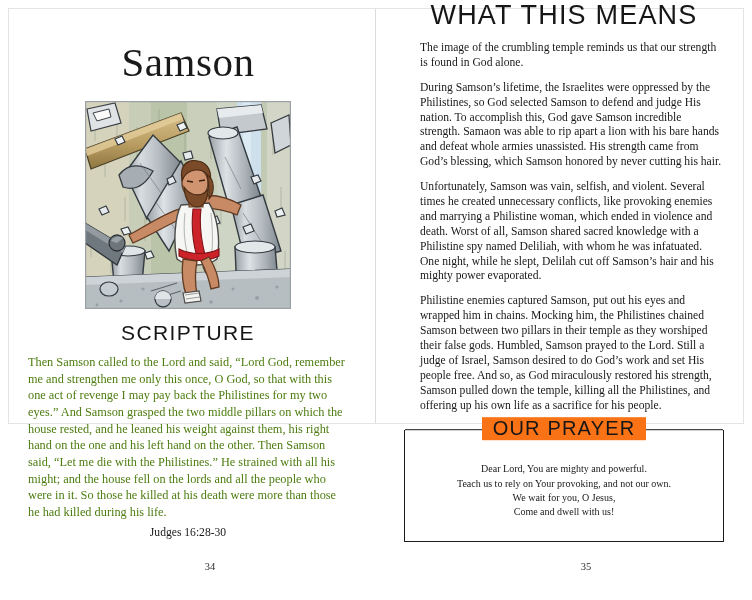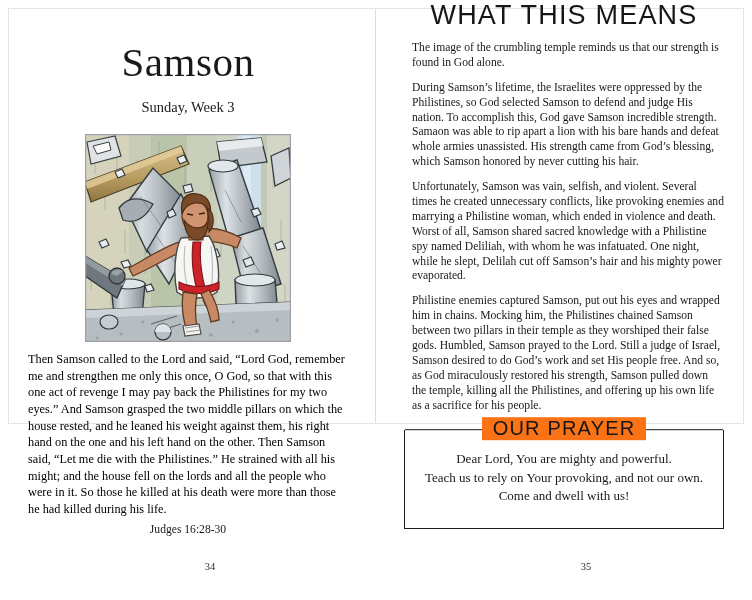--- a/index.html
+++ b/index.html
@@ -85,21 +85,21 @@
     padding-top: 12px;
     font-size: 21px;
     letter-spacing: 1.4px;
   }
 
   .scripture-body {
     margin: 9px 0 0 0;
     font-size: 12.3px;
     line-height: 1.355;
     text-align: left;
-    color: #000000;
+    color: #4d7c0f;
     padding: 0 2px;
   }
   .citation {
     margin: 5px 0 0 0;
     text-align: center;
     font-size: 11.6px;
     color: #171717;
   }
 
   .folio {
@@ -112,21 +112,21 @@
     padding-left: 44px;
   }
 
   
   .head-means {
     font-size: 27px;
     letter-spacing: 1.2px;
     font-weight: 300;
   }
   .rp-body {
-    margin: 10px 0 0 8px;
+    margin: 10px 0 0 16px;
     font-size: 11.6px;
     line-height: 1.285;
     color: #18181b;
     text-align: left;
   }
   .rp-body + .rp-body { margin-top: 10px; }
 
   
   .prayer {
     position: relative;
@@ -155,39 +155,38 @@
     font-family: "Liberation Sans", sans-serif;
     font-weight: 300;
     font-size: 20px;
     letter-spacing: 1.2px;
     color: #161616;
     transform: translateY(-1px);
     white-space: nowrap;
   }
   .prayer-lines {
     text-align: center;
-    font-size: 13px;
+    font-size: 10px;
     line-height: 1.42;
     color: #18181b;
-    margin-top: 4px;
+    margin-top: 16px;
   }
   .prayer-lines div { white-space: nowrap; }
 </style>
 </head>
 <body>
 
 <div class="spread">
 
   <div class="gutter"></div>
 
   <div class="page page-left">
 
     <h1 class="title">Samson</h1>
 
-    <p class="subtitle">Sunday, Week 3</p>
 
     <div class="illus-wrap">
       <svg class="illus" viewBox="0 0 206 208">
         <defs>
           <clipPath id="frame">
               <rect x="0" y="0" width="206" height="208"></rect>
             </clipPath>
           <linearGradient id="colGrad" x1="0" y1="0" x2="1" y2="0">
             <stop offset="0%" stop-color="#8e979d"></stop>
             <stop offset="28%" stop-color="#d8dde0"></stop>
@@ -380,20 +379,21 @@
               <path d="M100 194 L114 192" stroke="#9b9b98" stroke-width="1"></path>
               <path d="M101 198 L115 196" stroke="#9b9b98" stroke-width="1"></path>
             </g>
           </g>
 
           <rect x="0.6" y="0.6" width="204.8" height="206.8" fill="none" stroke="#9aa0a5" stroke-width="1.2"></rect>
         </g>
       </svg>
     </div>
 
+    <h2 class="sec-head sec-scripture">SCRIPTURE</h2>
 
     <p class="scripture-body">Then Samson called to the Lord and said, “Lord God, remember me and strengthen me only this once, O God, so that with this one act of revenge I may pay back the Philistines for my two eyes.” And Samson grasped the two middle pillars on which the house rested, and he leaned his weight against them, his right hand on the one and his left hand on the other. Then Samson said, “Let me die with the Philistines.” He strained with all his might; and the house fell on the lords and all the people who were in it. So those he killed at his death were more than those he had killed during his life.</p>
 
     <p class="citation">Judges 16:28-30</p>
 
     <div class="folio">34</div>
   </div>
 
   <div class="page page-right">
 
@@ -406,20 +406,21 @@
 
     <div class="prayer">
       <div class="prayer-top">
         <span class="ptrule"></span>
         <span class="prayer-title">OUR PRAYER</span>
         <span class="ptrule"></span>
       </div>
       <div class="prayer-lines">
         <div>Dear Lord, You are mighty and powerful.</div>
         <div>Teach us to rely on Your provoking, and not our own.</div>
+        <div>We wait for you, O Jesus,</div>
         <div>Come and dwell with us!</div>
       </div>
     </div>
 
     <div class="folio">35</div>
   </div>
 
 </div>
 
 </body></html>

